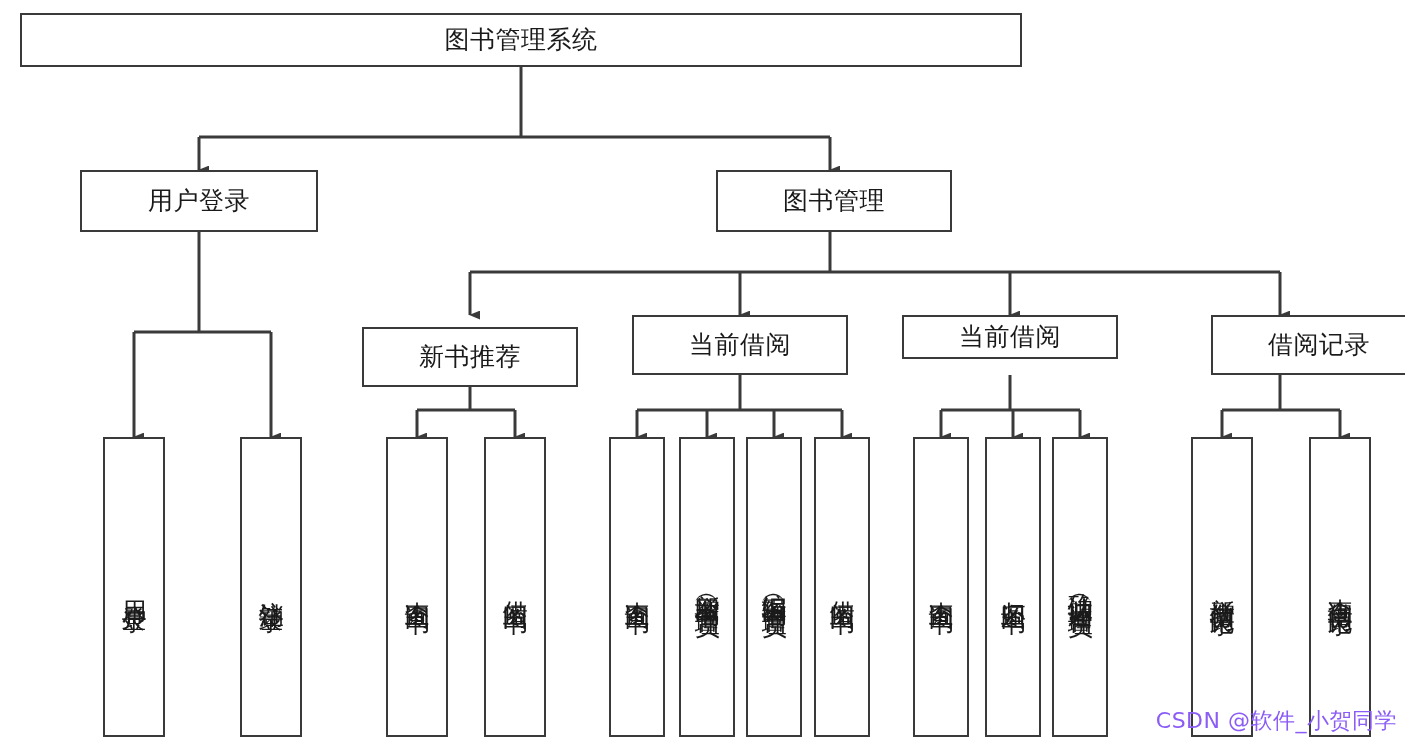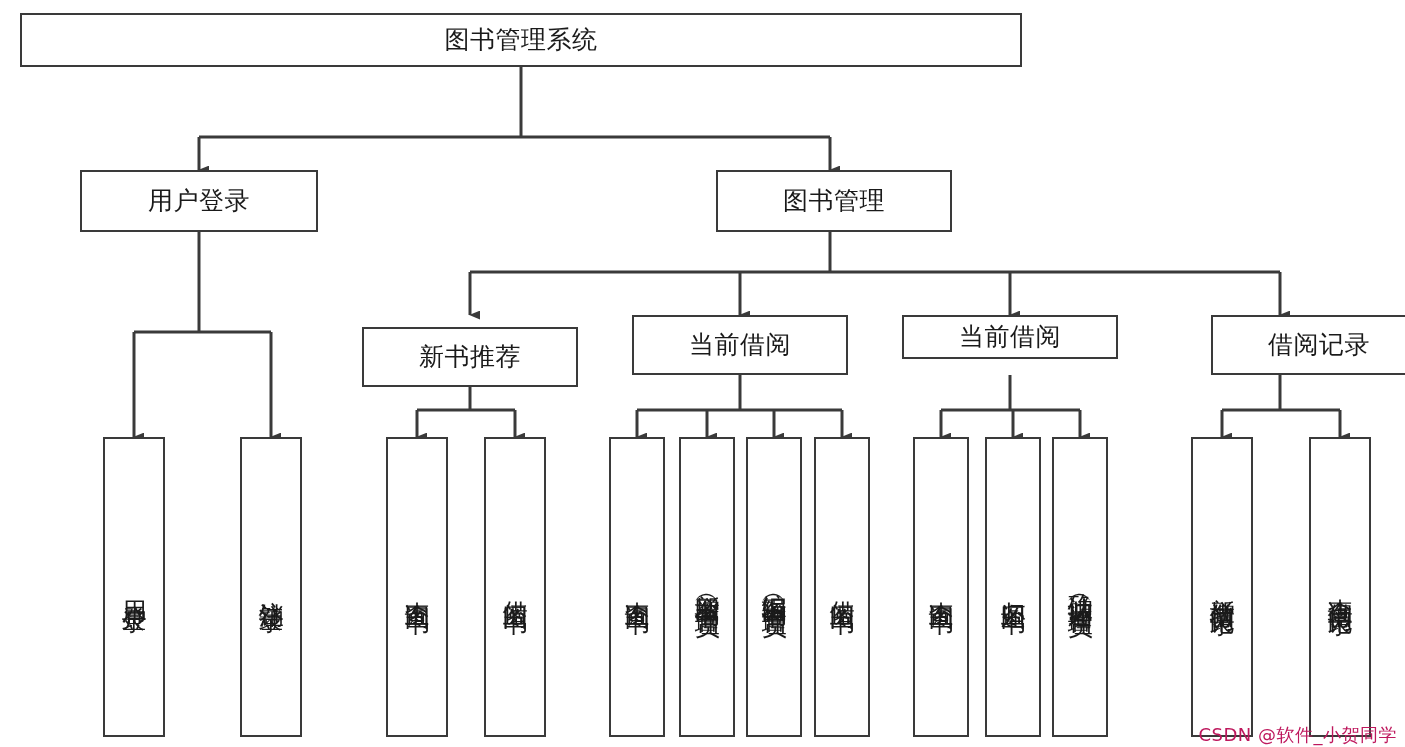--- a/index.html
+++ b/index.html
@@ -51,23 +51,23 @@
     align-items: center;
     justify-content: center;
   }
   .node.vertical .node-label {
     display: block;
     white-space: nowrap;
   }
   #watermark {
     position: absolute;
     right: 8px;
-    bottom: 0;
-    font-size: 18px;
-    color: #be185d;
+    bottom: 11px;
+    font-size: 22px;
+    color: #8b5cf6;
     z-index: 5;
     white-space: nowrap;
     letter-spacing: 0.5px;
   }
 </style>
 </head>
 <body>
 
 <div id="diagram-canvas">
 

